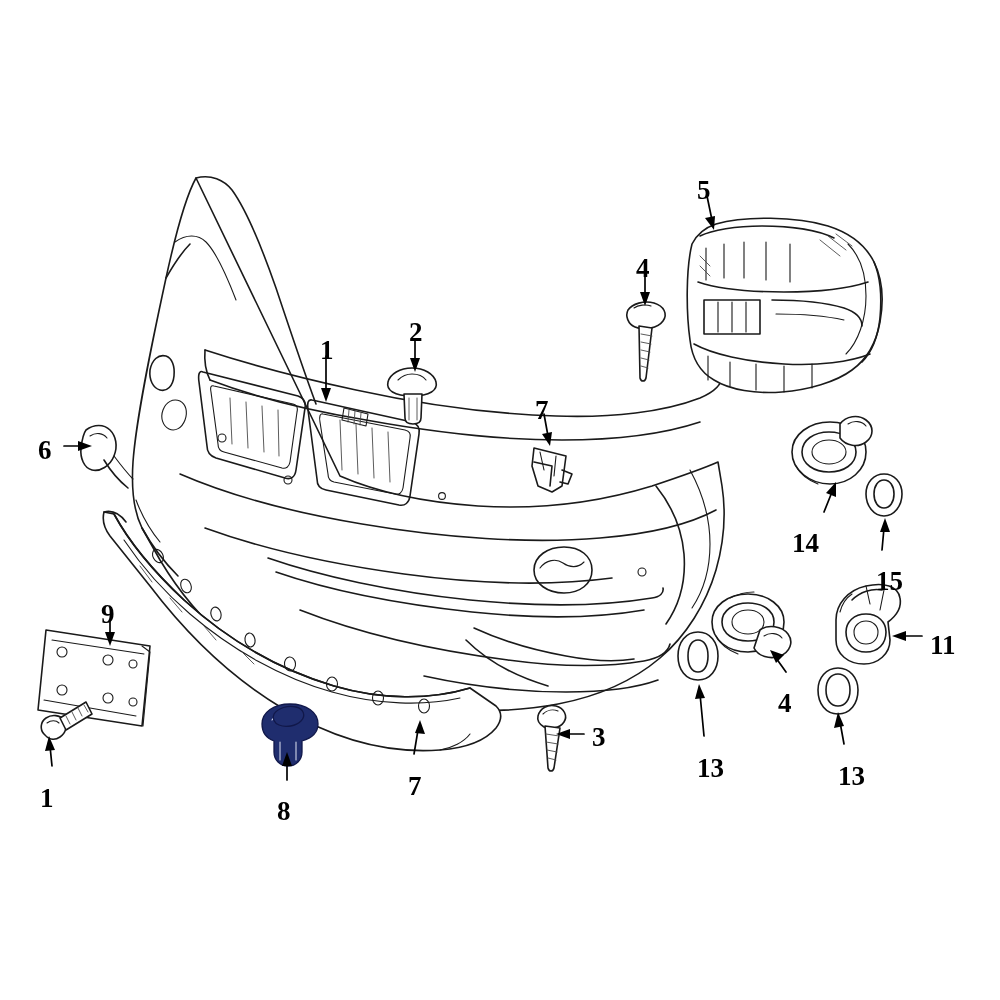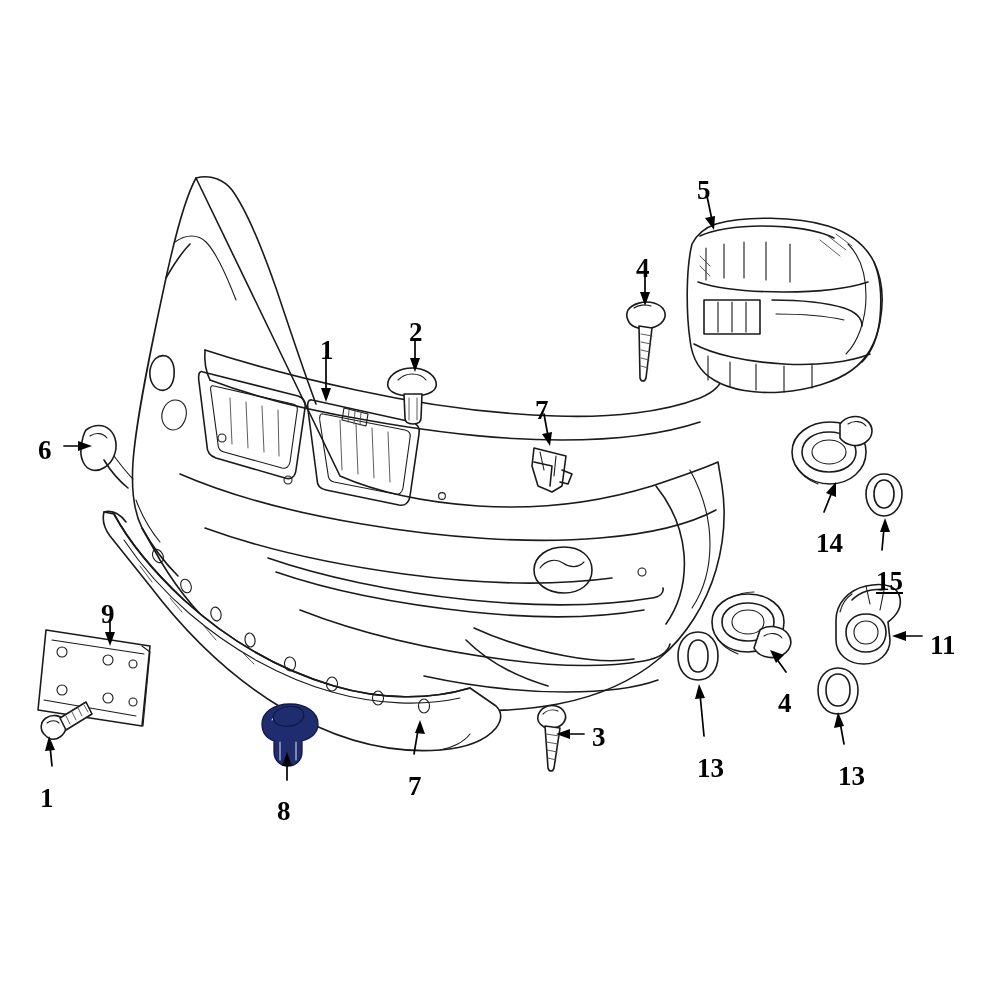--- a/index.html
+++ b/index.html
@@ -369,17 +369,17 @@
   <div class="callout" style="left:697px; top:177px;">5</div>
   <div class="callout" style="left:38px;  top:437px;">6</div>
   <div class="callout" style="left:408px; top:773px;">7</div>
   <div class="callout" style="left:277px; top:798px;">8</div>
   <div class="callout" style="left:101px; top:601px;">9</div>
   <div class="callout" style="left:40px;  top:785px;">1</div>
   <div class="callout" style="left:930px; top:632px;">11</div>
   <div class="callout" style="left:778px; top:690px;">4</div>
   <div class="callout" style="left:697px; top:755px;">13</div>
   <div class="callout" style="left:838px; top:763px;">13</div>
-  <div class="callout" style="left:816px; top:530px;">14</div>
-  <div class="callout" style="left:876px; top:568px;text-decoration:underline;">15</div>
+  <div class="callout" style="left:792px; top:530px;">14</div>
+  <div class="callout" style="left:876px; top:568px;">15</div>
   <div class="callout" style="left:535px; top:397px;">7</div>
 
 </div>
 
 </body></html>

